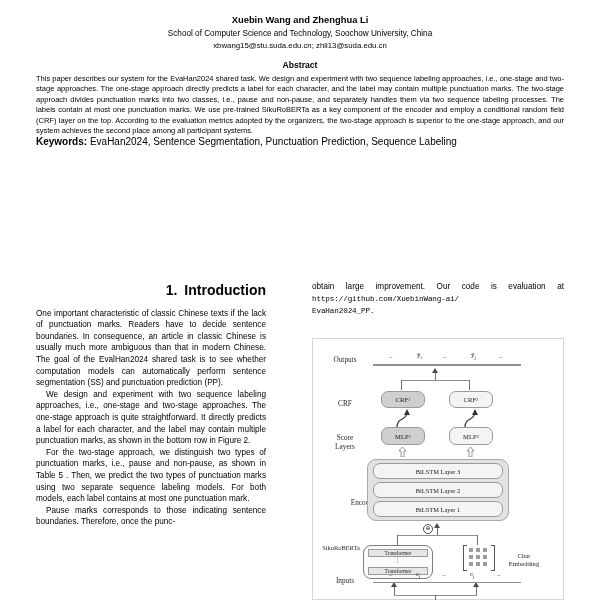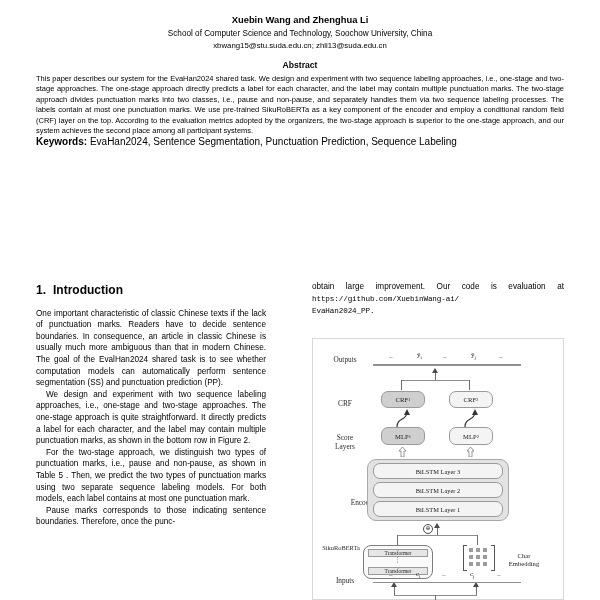--- a/index.html
+++ b/index.html
@@ -107,22 +107,22 @@
     line-height: 11.6px;
     text-align: justify;
     text-justify: inter-word;
   }
   .col-left  { left: 36px; }
   .col-right { left: 312px; width: 252px; }
 
   .section-head {
     font-family: "Liberation Sans", sans-serif;
     font-weight: bold;
-    font-size: 12px;
-    text-align: left;
+    font-size: 14px;
+    text-align: right;
     margin: 0 0 11px 0;
     padding-top: 4px;
   }
   .section-head .num { margin-right: 7px; }
 
   p.para {
     margin: 0 0 0 0;
     text-indent: 10px;
   }
   p.para.noindent { text-indent: 0; }

